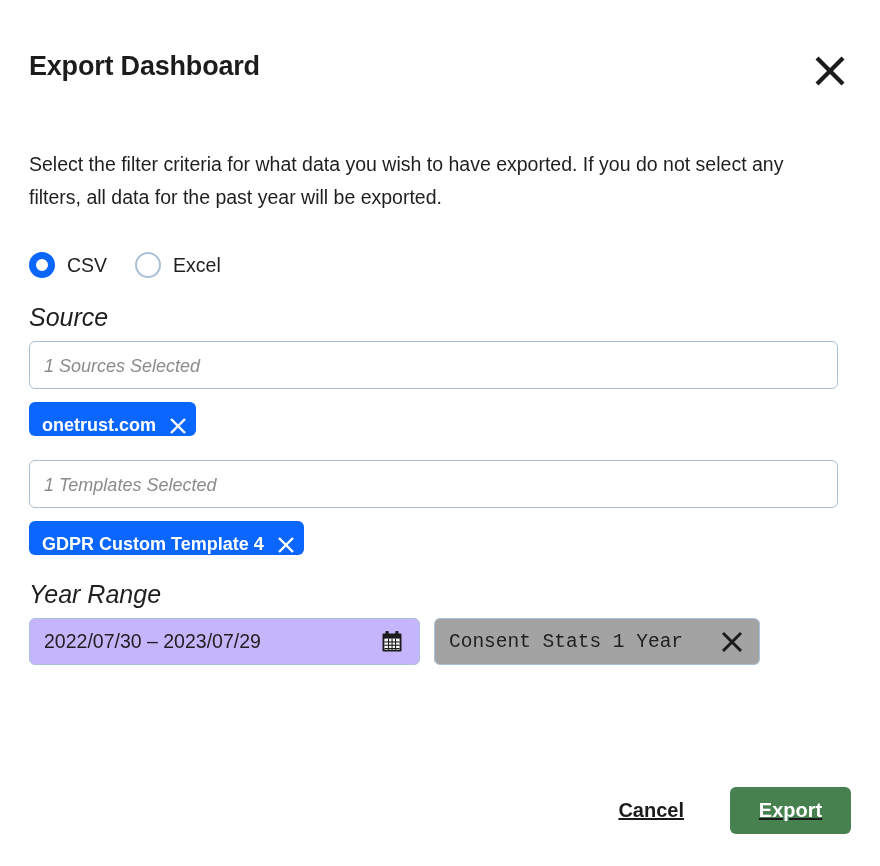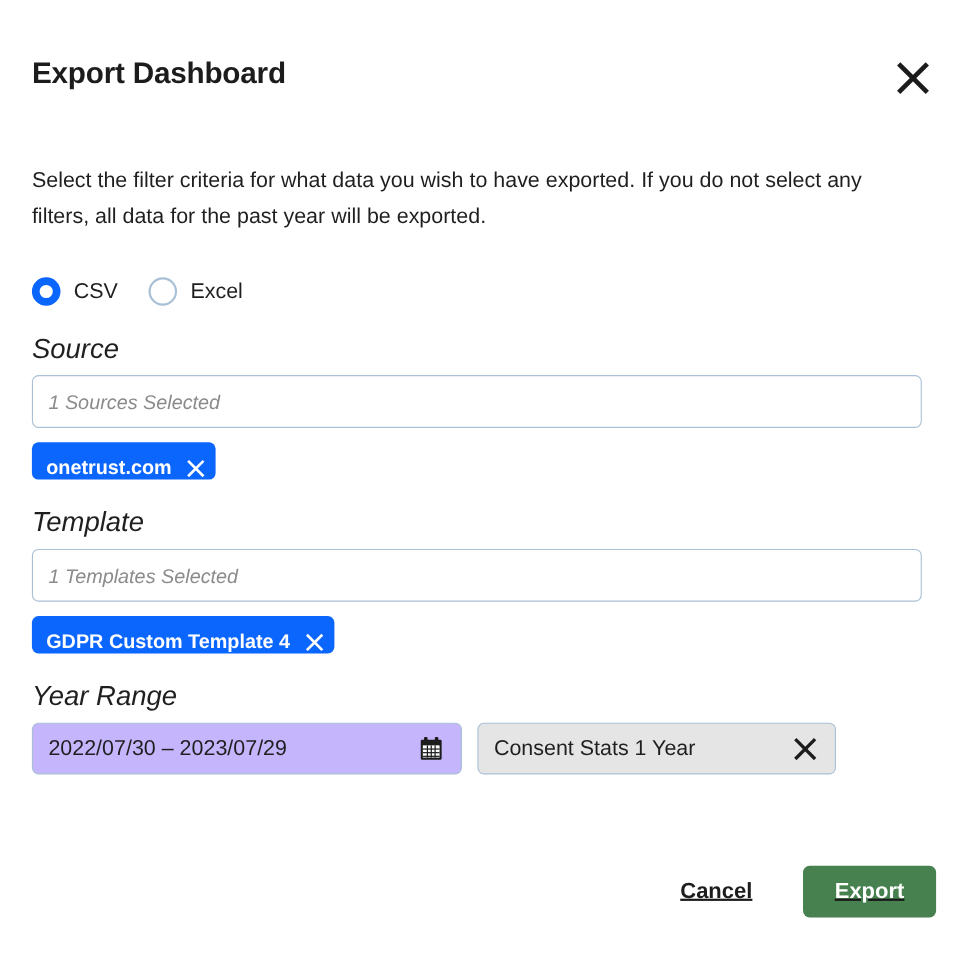--- a/index.html
+++ b/index.html
@@ -202,24 +202,25 @@
   .calendar-icon svg { display: block; }
 
   .preset-input-wrap {
     box-sizing: border-box;
     position: relative;
     width: 326px;
     height: 47px;
     margin-left: 14px;
     border: 1px solid #a9c0d6;
     border-radius: 6px;
-    background: #e5e5e5;
+    background: #a3a3a3;
     display: flex;
     align-items: center;
     padding: 0 14px;
+    font-family: Liberation Mono, monospace;
   }
   .preset-text {
     font-size: 19.5px;
     color: #1f1f1f;
     white-space: nowrap;
   }
   .preset-clear {
     position: absolute;
     right: 13px;
     top: 50%;
@@ -316,21 +317,20 @@
         <span class="chip-remove">
           <svg width="20" height="20" viewBox="0 0 20 20" aria-hidden="true">
             <line x1="3" y1="3" x2="17" y2="17" stroke="#ffffff" stroke-width="2.4" stroke-linecap="butt"></line>
             <line x1="17" y1="3" x2="3" y2="17" stroke="#ffffff" stroke-width="2.4" stroke-linecap="butt"></line>
           </svg>
         </span>
       </span>
     </div>
 
     <div class="field-group">
-      <div class="field-label">Template</div>
       <input class="text-input" type="text" placeholder="1 Templates Selected" style="">
     </div>
     <div class="chip-row">
       <span class="chip">
         <span>GDPR Custom Template 4</span>
         <span class="chip-remove">
           <svg width="20" height="20" viewBox="0 0 20 20" aria-hidden="true">
             <line x1="3" y1="3" x2="17" y2="17" stroke="#ffffff" stroke-width="2.4" stroke-linecap="butt"></line>
             <line x1="17" y1="3" x2="3" y2="17" stroke="#ffffff" stroke-width="2.4" stroke-linecap="butt"></line>
           </svg>

